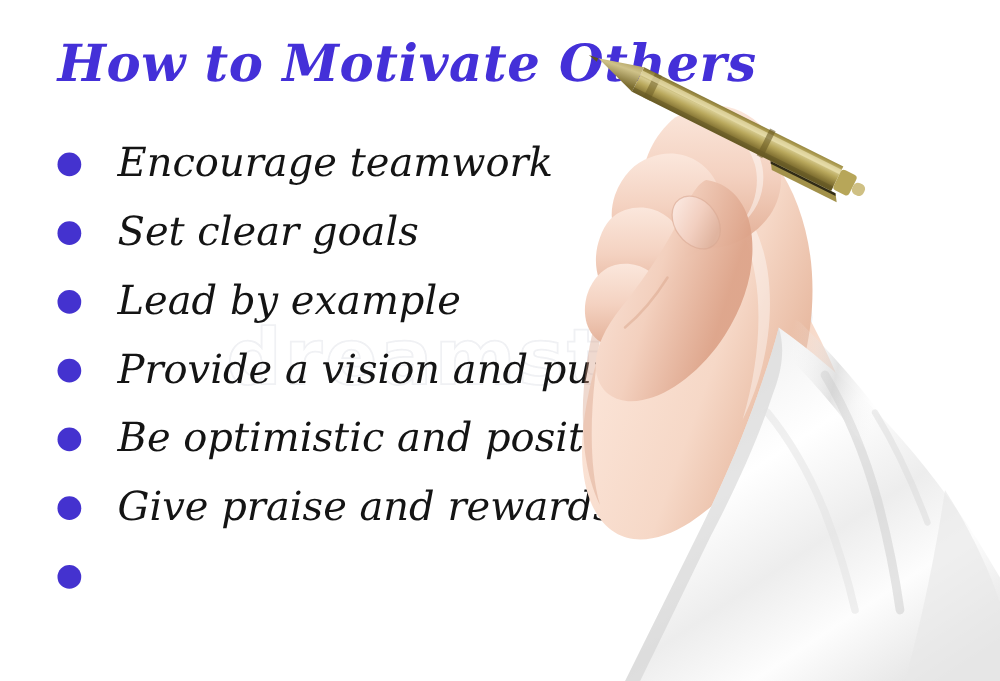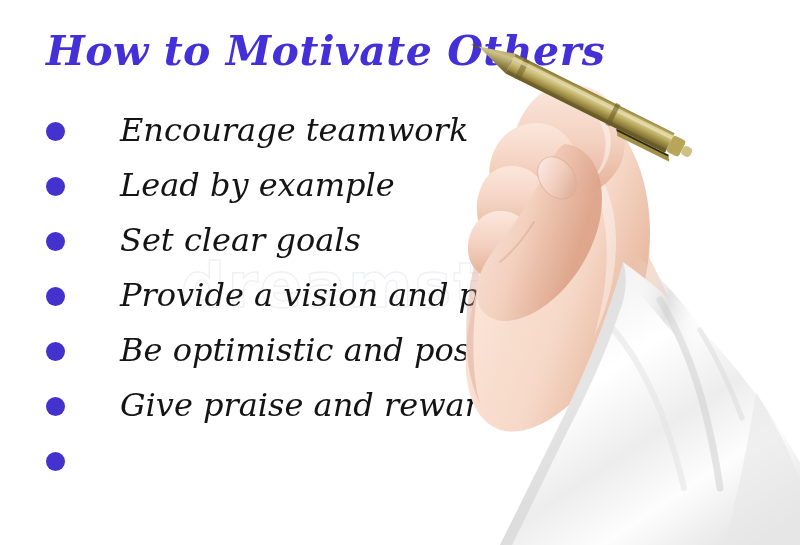--- a/index.html
+++ b/index.html
@@ -79,21 +79,20 @@
     top: 104px;
     z-index: 4;
     margin: 0;
     padding: 0;
     list-style: none;
   }
   #list .row {
     display: flex;
     align-items: center;
     height: 55px;
-    gap: 26px;
   }
   #list .dot {
     flex: 0 0 auto;
     width: 19px;
     height: 19px;
     border-radius: 50%;
     margin-right: 29px;
   }
   #list .txt {
     font-family: "DejaVu Serif", serif;
@@ -129,25 +128,25 @@
 
   <div id="title" style="color: rgb(68, 48, 216);">How to Motivate Others</div>
 
   <ul id="list">
     <li class="row">
       <span class="dot" style="background: rgb(68, 50, 207);"></span>
       <span class="txt" style="color: rgb(20, 20, 20);">Encourage teamwork</span>
     </li>
     <li class="row">
       <span class="dot" style="background: rgb(68, 50, 207);"></span>
+      <span class="txt" style="color: rgb(20, 20, 20);">Set clear goals</span>
+    </li>
+    <li class="row">
+      <span class="dot" style="background: rgb(68, 50, 207);"></span>
       <span class="txt" style="color: rgb(20, 20, 20);">Lead by example</span>
-    </li>
-    <li class="row">
-      <span class="dot" style="background: rgb(68, 50, 207);"></span>
-      <span class="txt" style="color: rgb(20, 20, 20);">Set clear goals</span>
     </li>
     <li class="row">
       <span class="dot" style="background: rgb(68, 50, 207);"></span>
       <span class="txt" style="color: rgb(20, 20, 20);">Provide a vision and purpose</span>
     </li>
     <li class="row">
       <span class="dot" style="background: rgb(68, 50, 207);"></span>
       <span class="txt" style="color: rgb(20, 20, 20);">Be optimistic and positive</span>
     </li>
     <li class="row">

